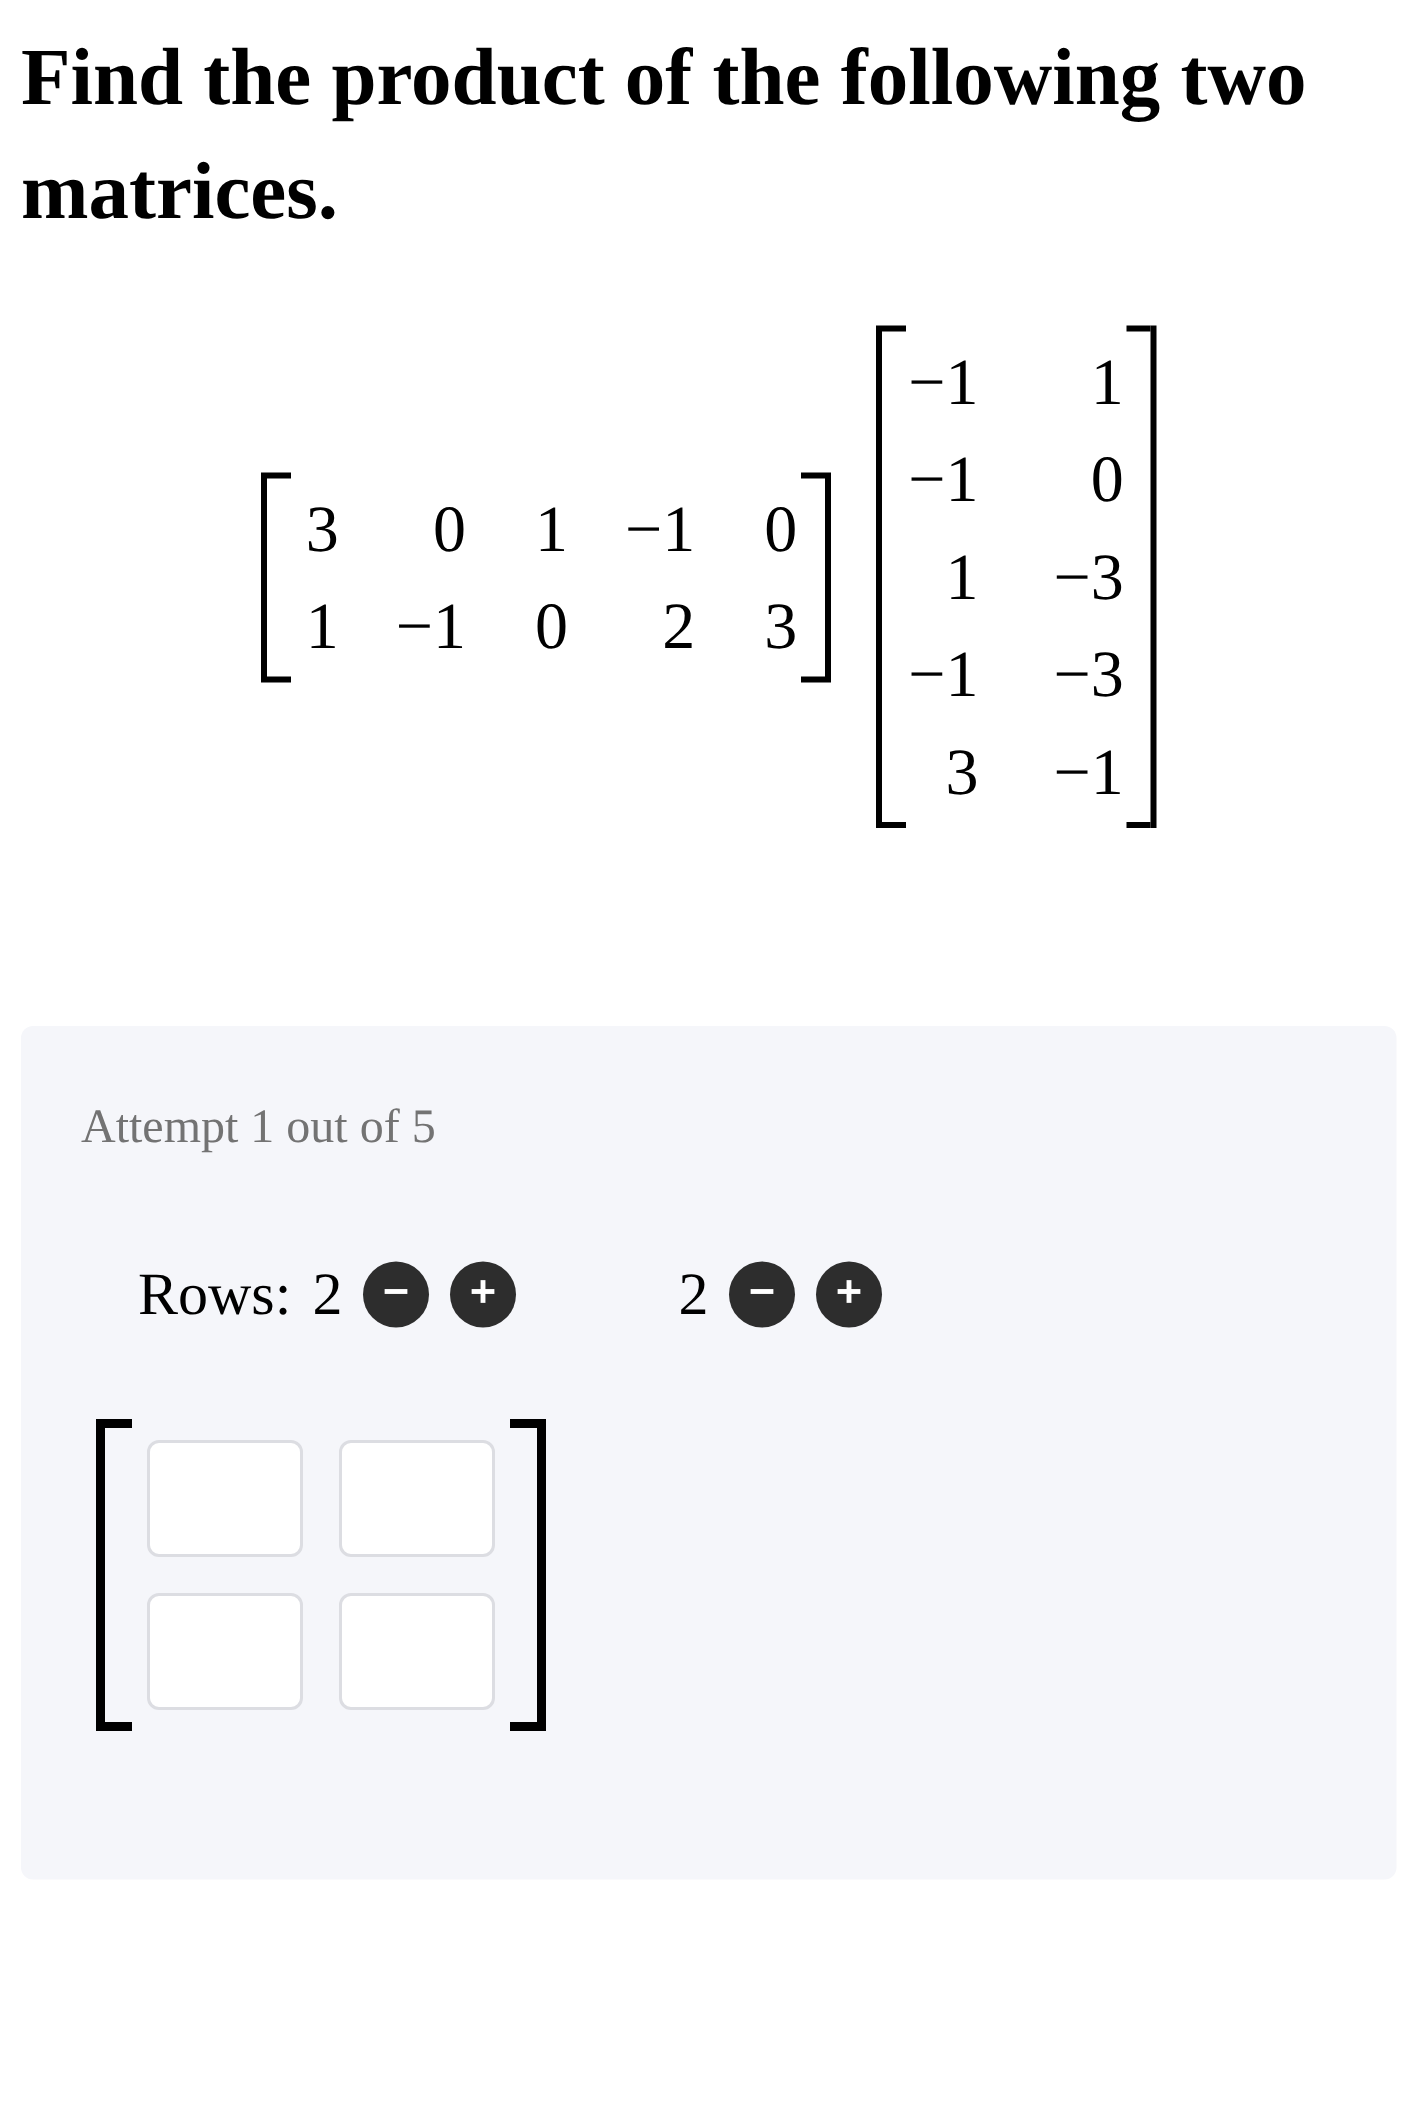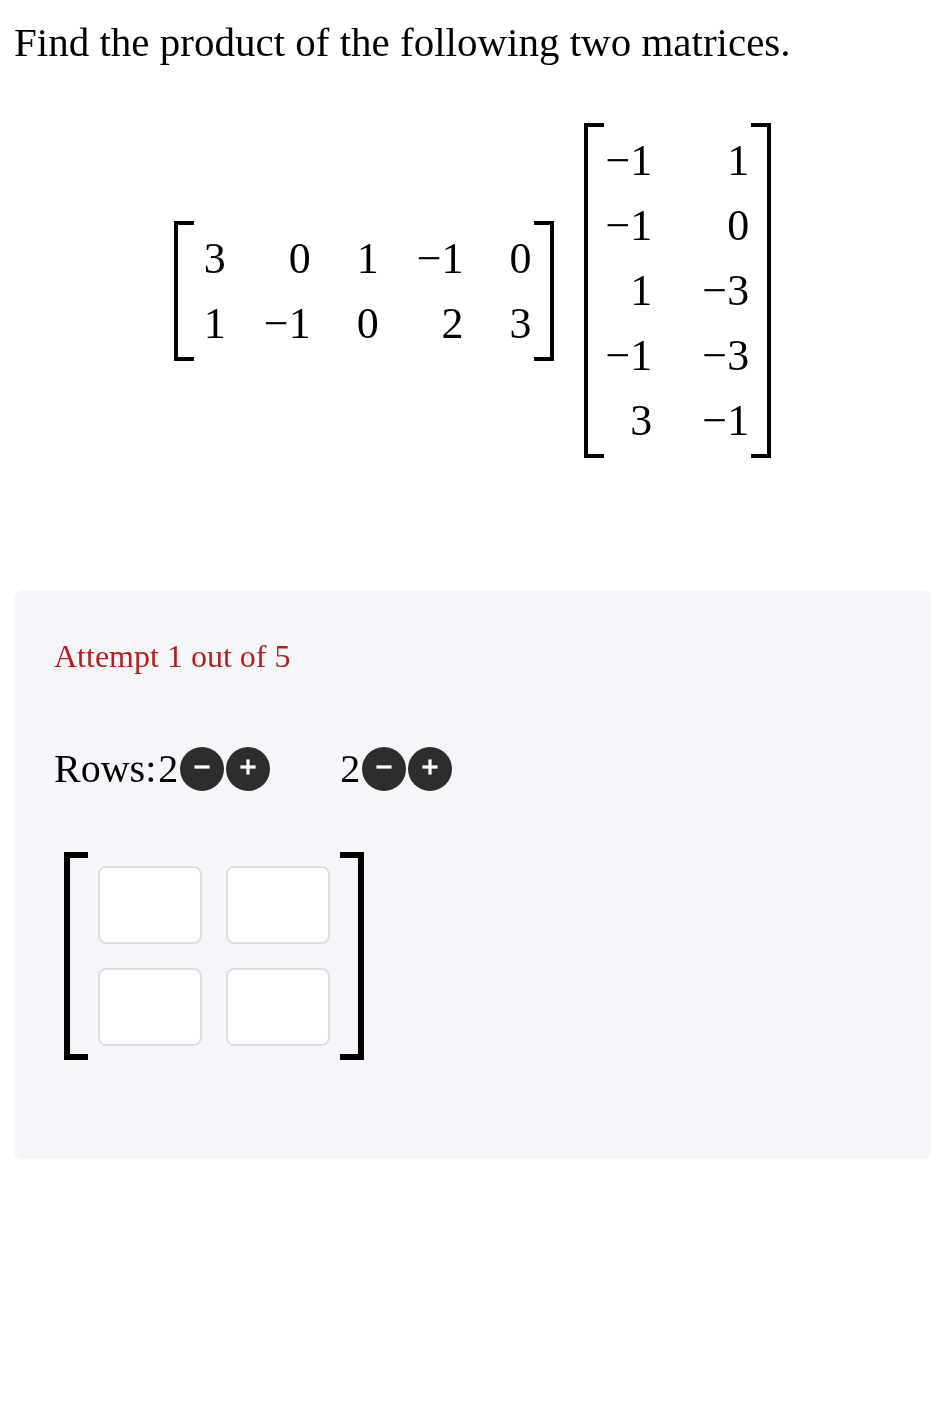--- a/index.html
+++ b/index.html
@@ -5,23 +5,24 @@
   * { box-sizing: border-box; }
   body {
     margin: 0;
     padding: 14px;
     font-family: Georgia, 'Times New Roman', serif;
     background: #fff;
     color: #000;
     width: 945px;
   }
   .prompt {
-    font-size: 41px;
+    font-size: 54px;
     line-height: 1.4;
     margin-bottom: 60px;
+    font-weight: bold;
   }
   .matrix-row {
     display: flex;
     align-items: center;
     justify-content: center;
     gap: 30px;
     margin: 40px 20px 140px 20px;
     font-size: 44px;
     font-family: 'Times New Roman', serif;
   }
@@ -74,37 +75,38 @@
     padding: 48px 40px 90px 40px;
     font-size: 36px;
   }
   .answer-title {
     font-weight: bold;
     font-size: 38px;
     margin-bottom: 20px;
     font-family: Georgia, serif;
   }
   .attempt {
-    color: #b91c1c;
+    color: #737373;
     font-size: 32px;
     margin-bottom: 70px;
     font-family: Georgia, serif;
   }
   .controls {
     display: flex;
     gap: 70px;
     align-items: center;
     margin-bottom: 60px;
     font-size: 40px;
     font-family: Georgia, serif;
   }
   .control-group {
     display: flex;
     align-items: center;
-    gap: 2px;
+    gap: 14px;
+    margin-left: 38px;
   }
   .icon-btn {
     width: 44px;
     height: 44px;
     border-radius: 50%;
     background: #2d2d2d;
     color: #fff;
     display: inline-flex;
     align-items: center;
     justify-content: center;

